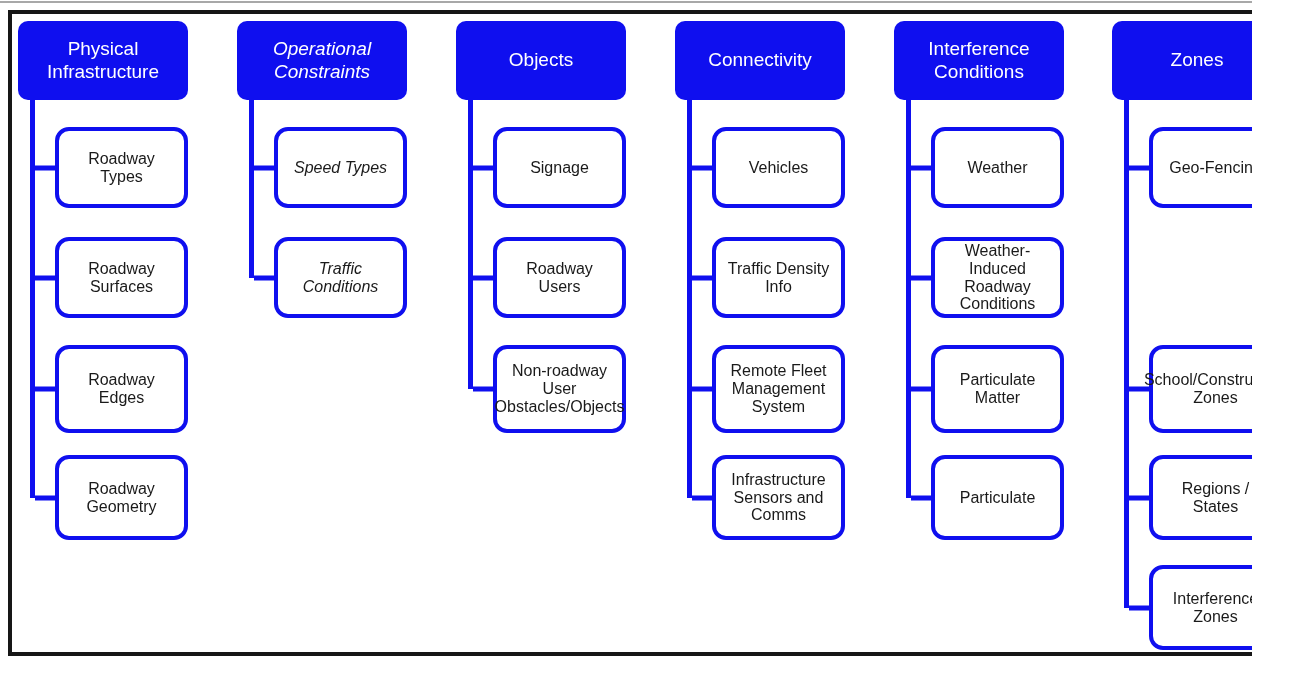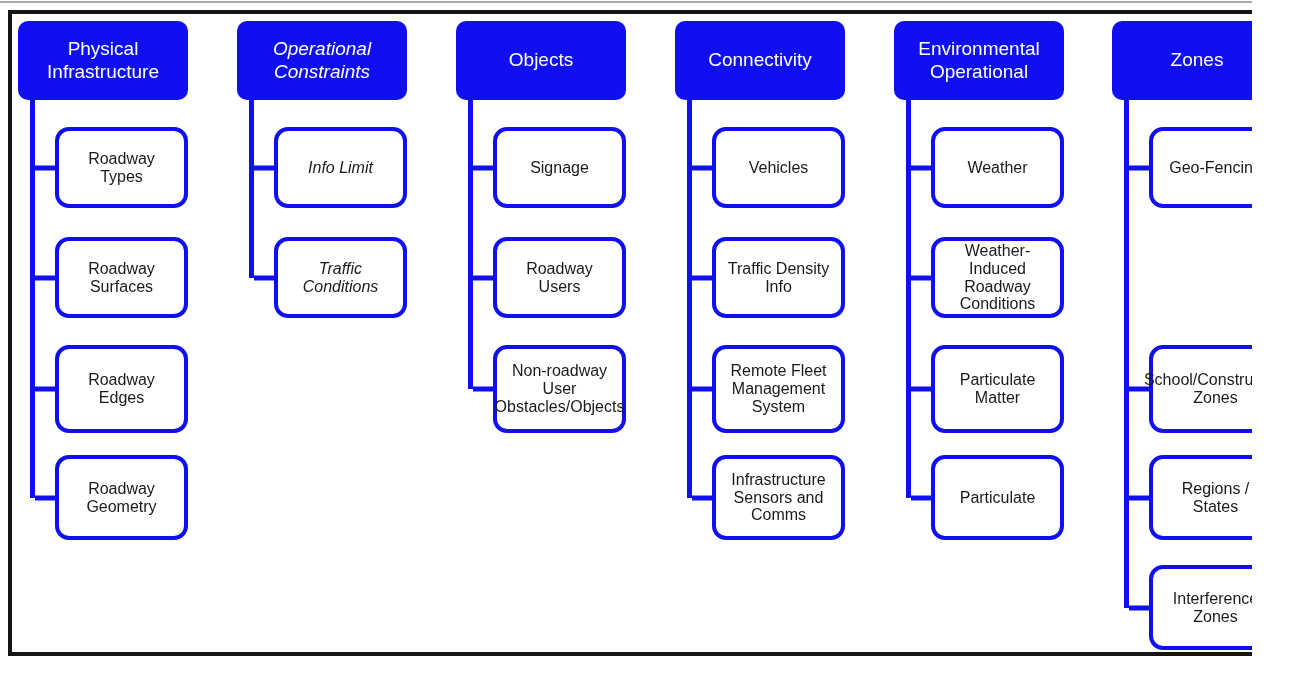--- a/index.html
+++ b/index.html
@@ -116,21 +116,21 @@
     <div class="vline"></div>
     <div class="node r1">Roadway Types</div>
     <div class="node r2">Roadway Surfaces</div>
     <div class="node r3">Roadway Edges</div>
     <div class="node r4">Roadway Geometry</div>
   </div>
 
   <div class="col c1 len2">
     <div class="hdr">Operational Constraints</div>
     <div class="vline"></div>
-    <div class="node r1">Info Limit</div>
+    <div class="node r1">Speed Types</div>
     <div class="node r2">Traffic Conditions</div>
   </div>
 
   <div class="col c2 len3">
     <div class="hdr">Objects</div>
     <div class="vline"></div>
     <div class="node r1">Signage</div>
     <div class="node r2">Roadway Users</div>
     <div class="node r3">Non-roadway User Obstacles/Objects</div>
   </div>
@@ -138,21 +138,21 @@
   <div class="col c3 len4">
     <div class="hdr">Connectivity</div>
     <div class="vline"></div>
     <div class="node r1">Vehicles</div>
     <div class="node r2">Traffic Density Info</div>
     <div class="node r3">Remote Fleet Management System</div>
     <div class="node r4">Infrastructure Sensors and Comms</div>
   </div>
 
   <div class="col c4 len4">
-    <div class="hdr">Environmental Operational</div>
+    <div class="hdr">Interference Conditions</div>
     <div class="vline"></div>
     <div class="node r1">Weather</div>
     <div class="node r2">Weather-Induced Roadway Conditions</div>
     <div class="node r3">Particulate Matter</div>
     <div class="node r4">Particulate</div>
   </div>
 
   <div class="col c5 len5">
     <div class="hdr">Zones</div>
     <div class="vline"></div>

